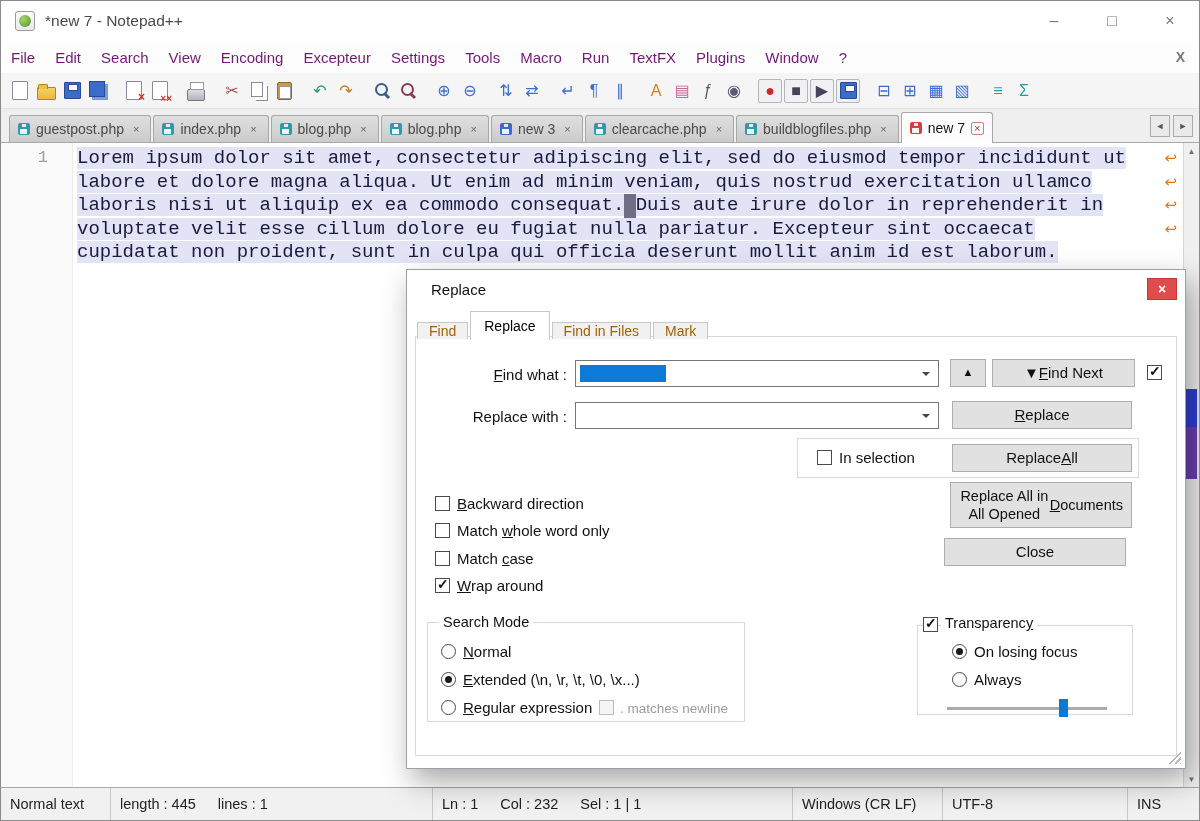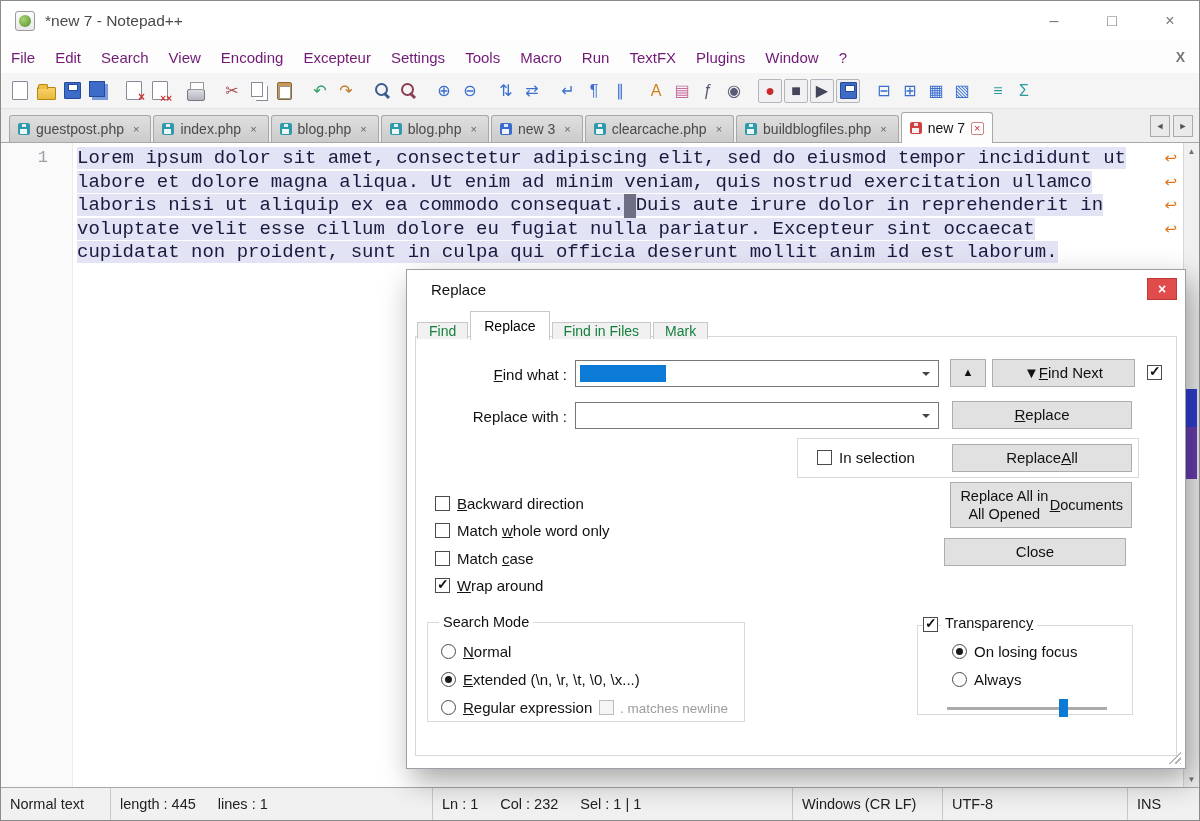--- a/index.html
+++ b/index.html
@@ -77,21 +77,21 @@
   .status-seg span { margin-right:22px; white-space:nowrap; }
   .status-seg:nth-child(1){ width:110px; } .status-seg:nth-child(2){ width:322px; }
   .status-seg:nth-child(3){ width:360px;text-align:center; } .status-seg:nth-child(4){ width:150px; }
   .status-seg:nth-child(5){ width:185px; } .status-seg:nth-child(6){ flex:1; border-right:none; }
 
   
   .dialog { position:absolute; left:405px; top:268px; width:780px; height:500px; background:#fff; border:1px solid #9aa0a6; box-shadow:6px 12px 28px rgba(0,0,0,.35); z-index:10; font-size:15px; color:#111; }
   .dlg-title { position:absolute; left:24px; top:11px; font-size:15px; }
   .dlg-close { position:absolute; right:8px; top:8px; width:30px; height:22px; background:#e04c4c; border:1px solid #c03a3a; color:#fff; display:flex; align-items:center; justify-content:center; font-size:14px; font-weight:bold; }
   .dlg-tabs { position:absolute; left:10px; top:41px; display:flex; align-items:flex-end; z-index:3; }
-  .dtab { padding:0 11px; font-size:14px; background:#f1f1f1; border:1px solid #c8c8c8; border-bottom:none; margin-right:2px; color:#15803d; }
+  .dtab { padding:0 11px; font-size:14px; background:#f1f1f1; border:1px solid #c8c8c8; border-bottom:none; margin-right:2px; color:#a16207; }
   .dtab.on { background:#fff; padding:6px 13px; position:relative; margin-bottom:-1px; color:#000; }
   .dlg-page { position:absolute; left:8px; top:66px; right:8px; bottom:12px; border:1px solid #d8d8d8; }
   .dlg-label { position:absolute; height:18px; line-height:18px;text-align:right; }
   .lbl-right { width:160px; left:0; text-align:right; }
   .combo { position:absolute; left:168px; width:364px; height:27px; background:#fff; border:1px solid #767676; }
   .combo::after { content:""; position:absolute; right:8px; top:11px; border:4px solid transparent; border-top-color:#444; }
   .combo-sel { position:absolute; left:4px; top:4px; width:86px; height:17px; background:#0b7bd7; }
   .btn { position:absolute; display:flex; align-items:center; justify-content:center; text-align:center; background:#e1e1e1; border:1px solid #adadad; font-size:15px; color:#111; line-height:1.25; }
   .cb { position:absolute; width:15px; height:15px; background:#fff; border:1px solid #4a4a4a; }
   .cb.on::after { content:"✓"; position:absolute; left:1px; top:-3px; font-size:14px; font-weight:bold; color:#111; }

